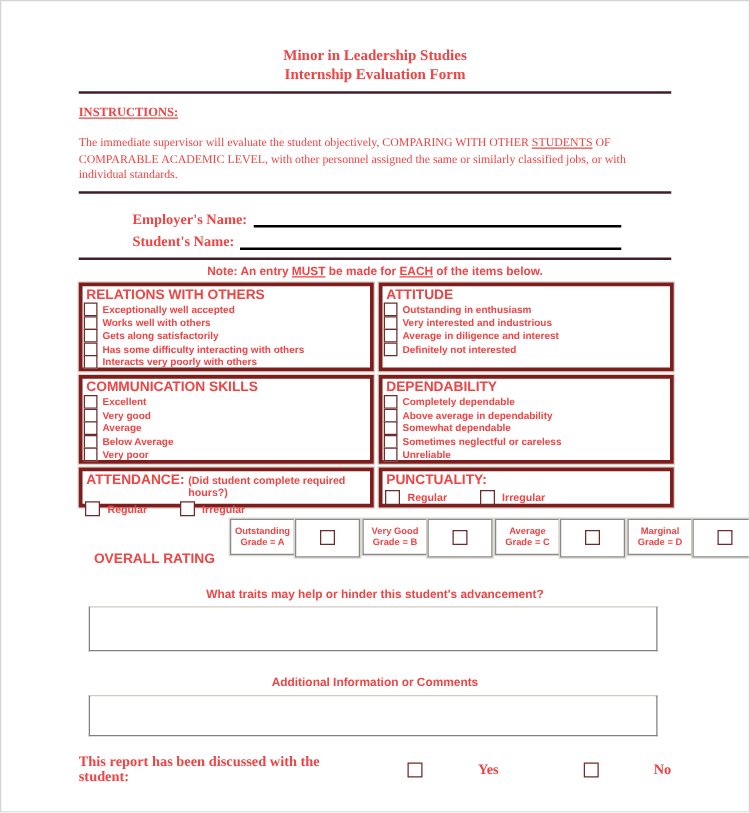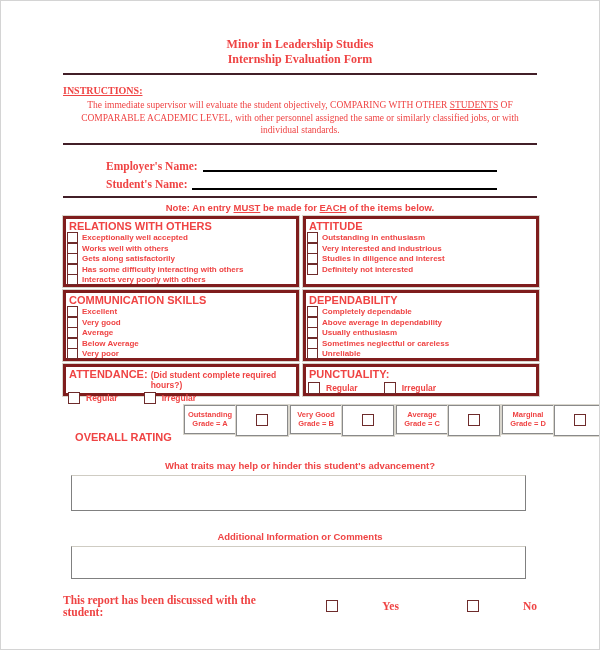--- a/index.html
+++ b/index.html
@@ -10,21 +10,21 @@
     border:1px solid #d4d4d4;
     background:#fff;
     font-family:"Liberation Serif", serif;
     color:#ef4444;
     overflow:hidden;
   }
   .content{padding:36px 62px 0 62px;}
   .title{ text-align:center; font-weight:bold; font-size:12px; line-height:15px; font-family:"Liberation Serif", serif;}
   .rule{height:2px;background:#421f28;border:0;margin:6px 0 0 0;}
   .ins-head{font-weight:bold;text-decoration:underline;font-size:10px;}
-  .ins-body{font-size:9.5px;line-height:12.5px;margin-top:1px;text-align:center;}
+  .ins-body{font-size:9.5px;line-height:12.5px;margin-top:11px;}
   .ins-body .u{text-decoration:underline;}
   .instructions{margin-top:5px;}
   .name-block{margin-top:9px;padding-left:43px;padding-right:40px;}
   .namerow{display:flex;align-items:flex-end;height:18px;}
   .nlabel{font-weight:bold;font-size:11.5px;white-space:nowrap;}
   .nline{flex:1;border-bottom:2px solid #000;margin-left:5px;height:13px;}
   .note{margin-top:4px;text-align:center;font-family:"Liberation Sans", sans-serif;font-weight:bold;font-size:9.5px;}
   .note .u{text-decoration:underline;}
   .grid{margin-top:3px;display:grid;grid-template-columns:236px 236px;column-gap:4px;row-gap:3px;}
   .sec{
@@ -156,21 +156,21 @@
         <div class="opt">
             <span class="cb"></span>
             <span class="opt-label">Outstanding in enthusiasm</span>
           </div>
         <div class="opt">
             <span class="cb"></span>
             <span class="opt-label">Very interested and industrious</span>
           </div>
         <div class="opt">
             <span class="cb"></span>
-            <span class="opt-label">Studies in diligence and interest</span>
+            <span class="opt-label">Average in diligence and interest</span>
           </div>
         <div class="opt">
             <span class="cb"></span>
             <span class="opt-label">Definitely not interested</span>
           </div>
       </div>
 
       <div class="sec tall">
         <div class="sec-title">COMMUNICATION SKILLS</div>
         <div class="opt">
@@ -200,21 +200,21 @@
         <div class="opt">
             <span class="cb"></span>
             <span class="opt-label">Completely dependable</span>
           </div>
         <div class="opt">
             <span class="cb"></span>
             <span class="opt-label">Above average in dependability</span>
           </div>
         <div class="opt">
             <span class="cb"></span>
-            <span class="opt-label">Usually enthusiasm</span>
+            <span class="opt-label">Somewhat dependable</span>
           </div>
         <div class="opt">
             <span class="cb"></span>
             <span class="opt-label">Sometimes neglectful or careless</span>
           </div>
         <div class="opt">
             <span class="cb"></span>
             <span class="opt-label">Unreliable</span>
           </div>
       </div>

